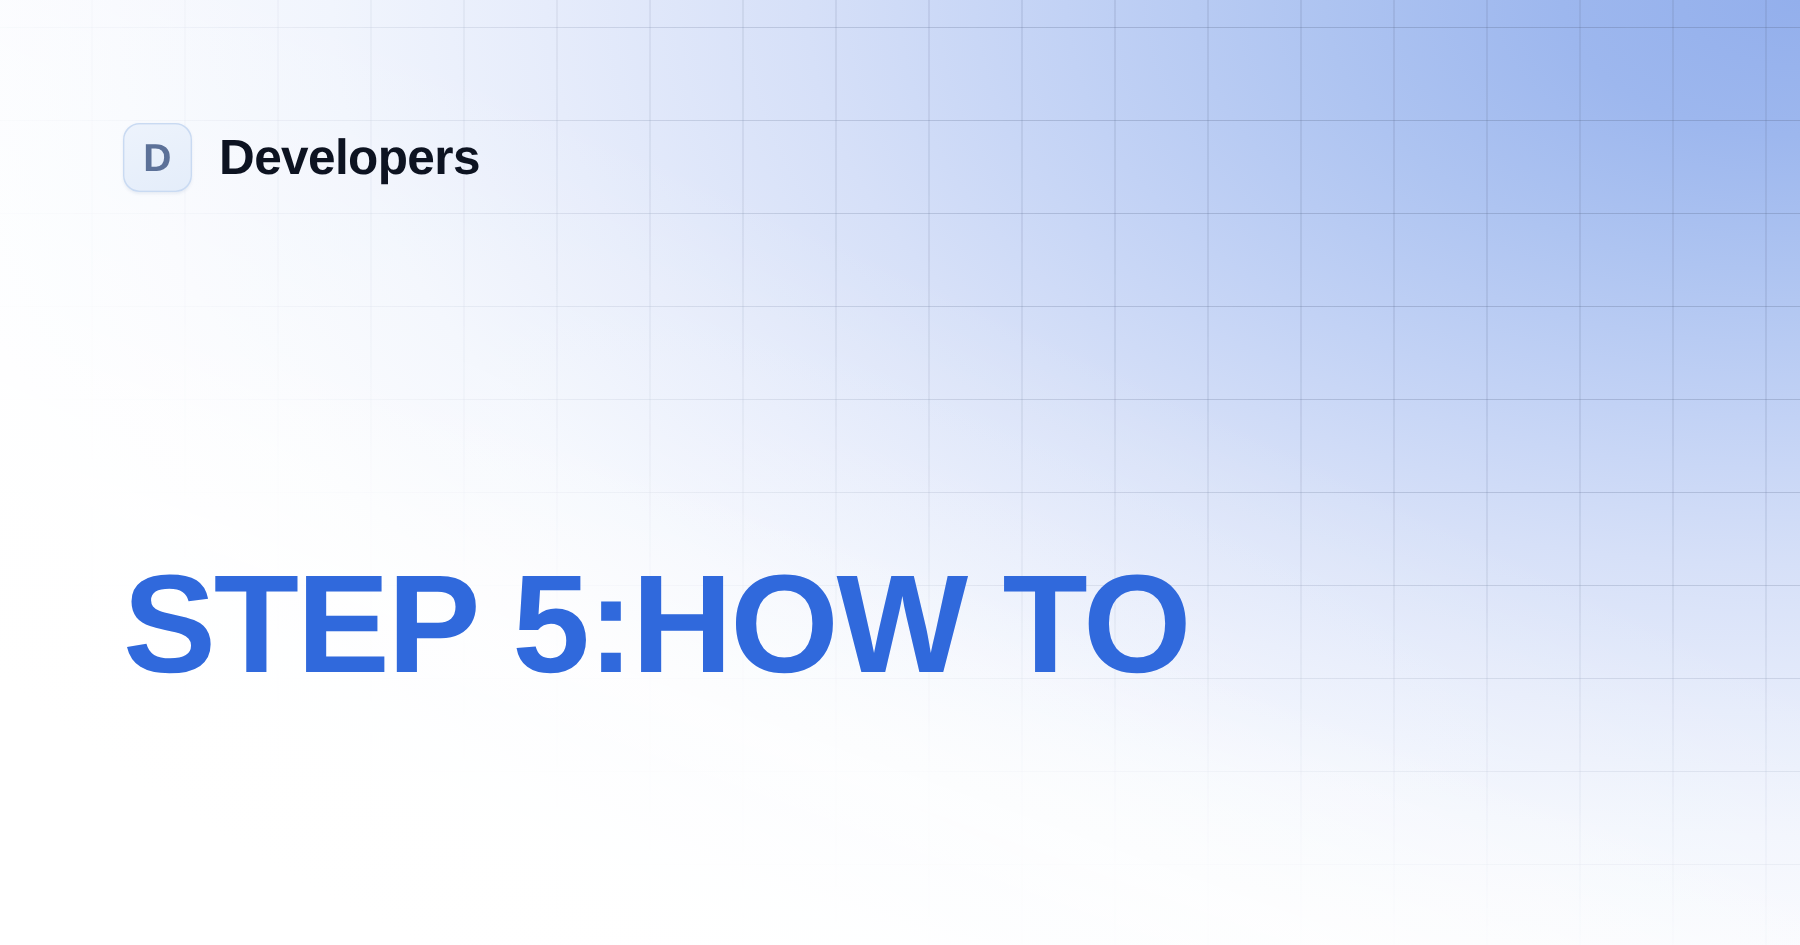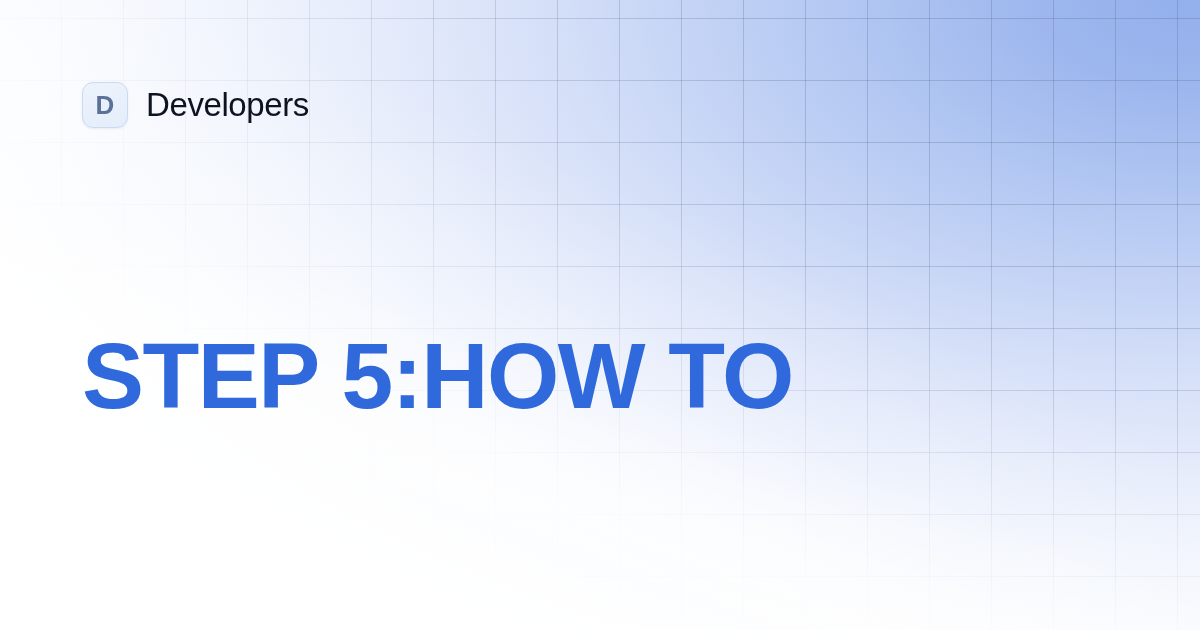--- a/index.html
+++ b/index.html
@@ -125,31 +125,31 @@
     font-size:26px;
     font-weight:bold;
     line-height:1;
     color:#5C7198;
     letter-spacing:0.2px;
   }
 
   .brand-name {
     font-family:"Liberation Sans", sans-serif;
     font-size:33px;
-    font-weight:normal;
+    font-weight:bold;
     color:#0D1321;
     letter-spacing:-0.4px;
     white-space:nowrap;
   }
 
   
   .headline {
     position:absolute;
     left:82px;
-    top:332px;
+    top:372px;
     width:1040px;
   }
 
   .headline-line {
     font-family:"Liberation Sans", sans-serif;
     font-size:93px;
     font-weight:bold;
     line-height:88px;
     color:#3069DC;
     letter-spacing:-1.5px;

